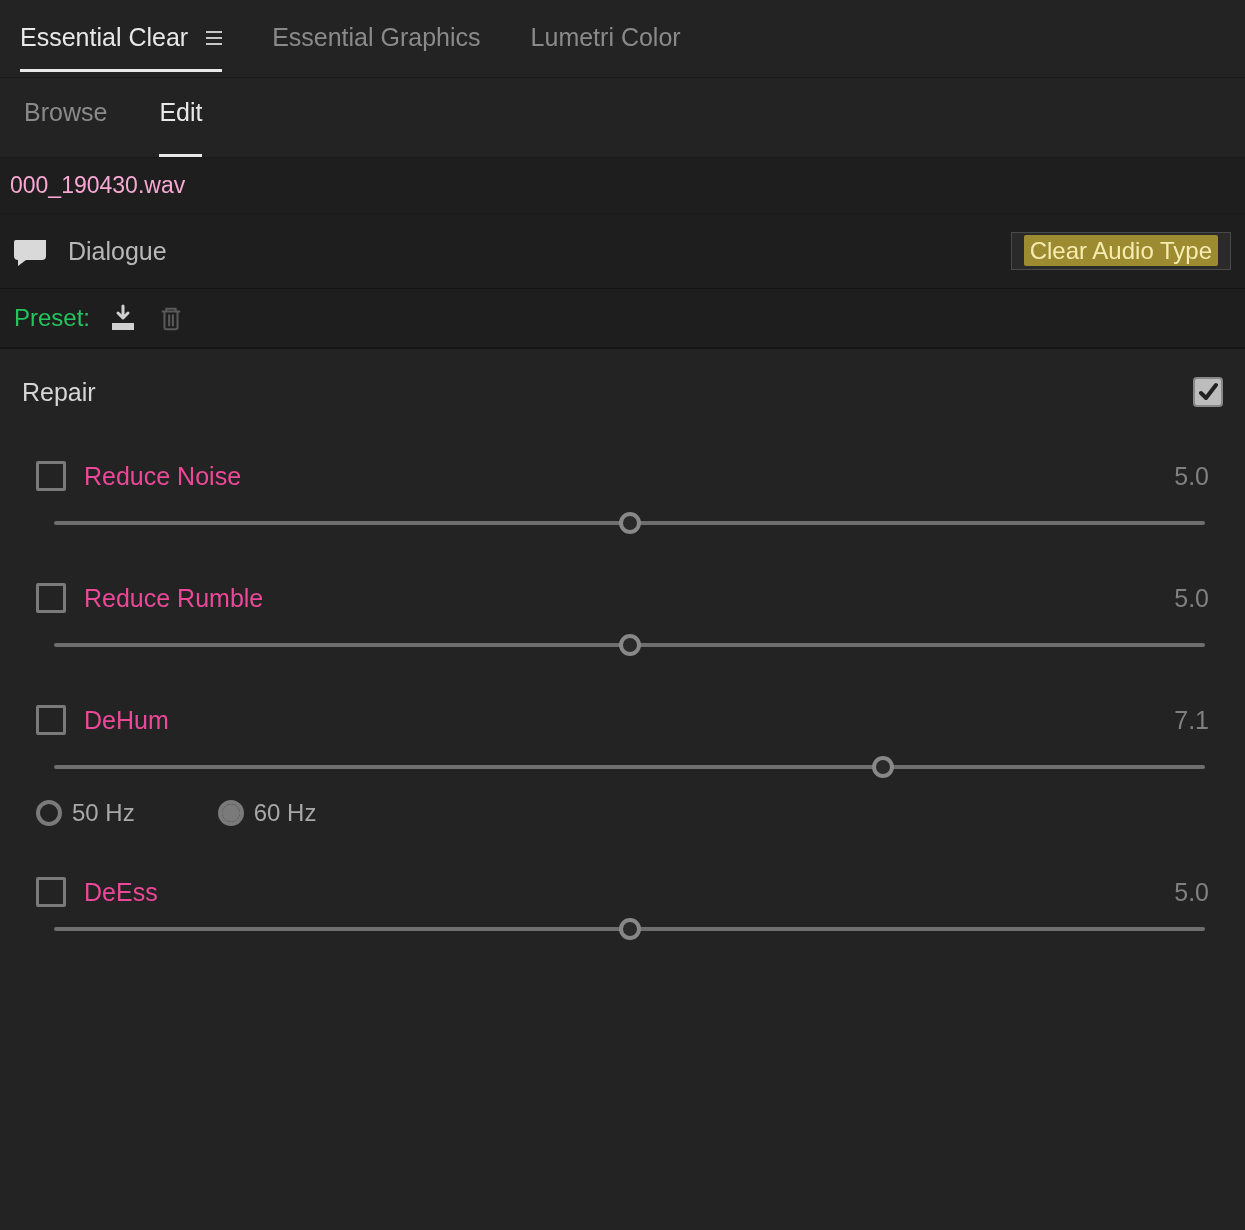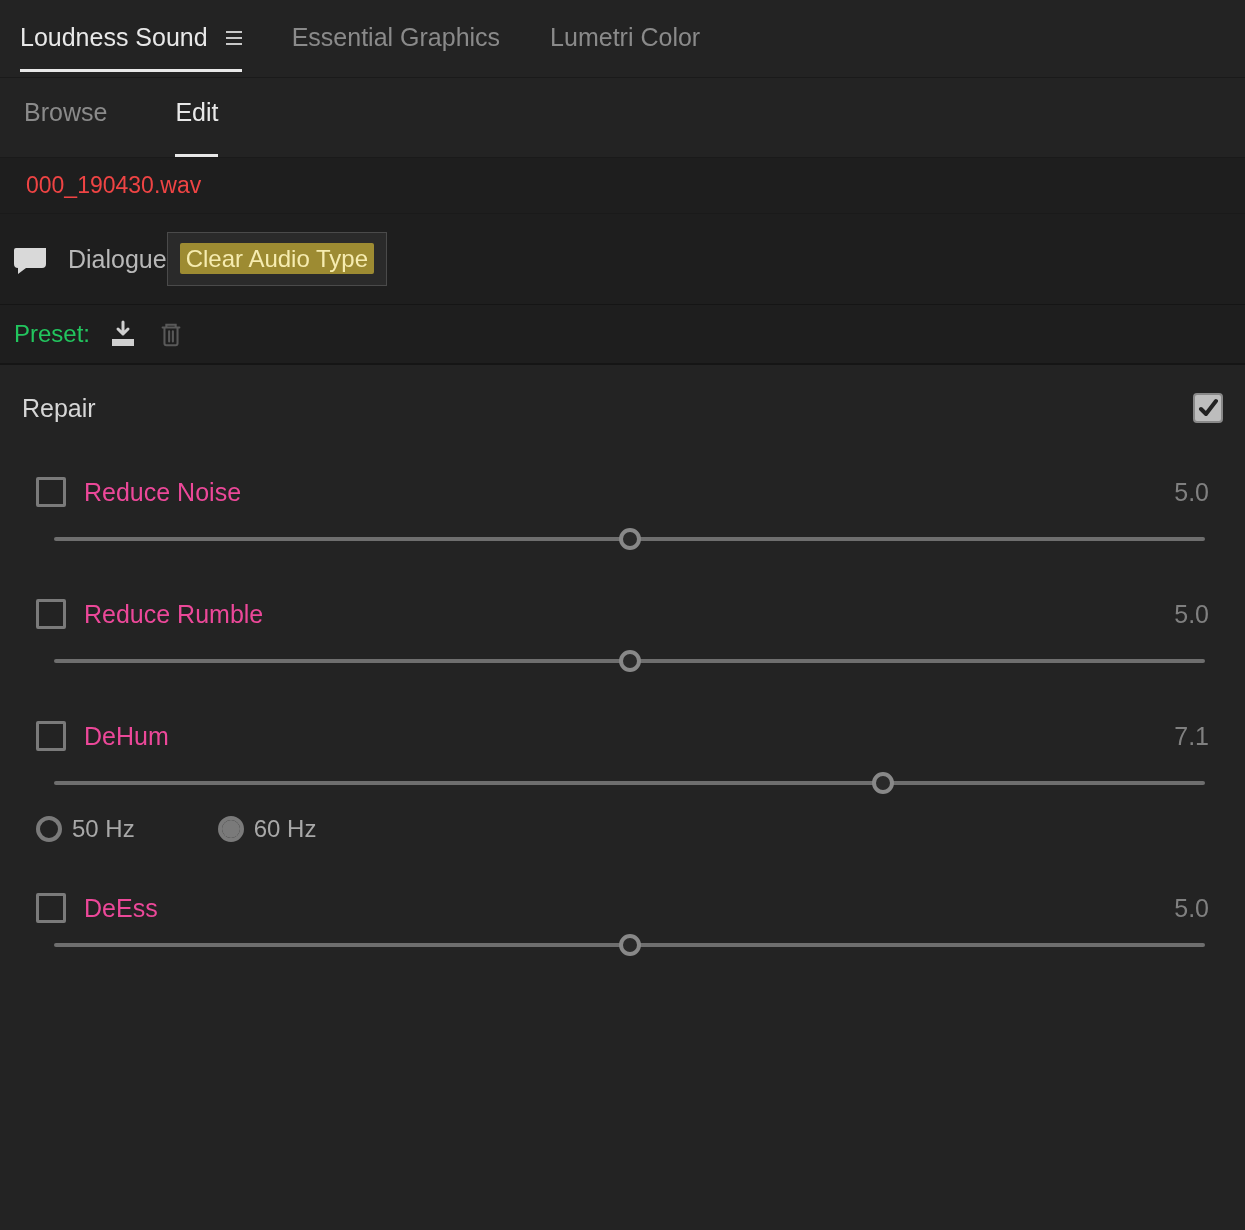--- a/index.html
+++ b/index.html
@@ -48,70 +48,71 @@
   }
   .menu-lines span {
     display: block;
     width: 16px;
     height: 2px;
     background: #c8c8c8;
   }
   
   .sub-tabs {
     display: flex;
-    gap: 68px;
+    gap: 52px;
     padding: 20px 24px 0 24px;
     height: 80px;
     border-bottom: 1px solid #1a1a1a;
     background: #232323;
   }
   .sub-tab {
     color: #8a8a8a;
     font-size: 25px;
     padding-bottom: 16px;
     cursor: pointer;
   }
   .sub-tab.active {
     color: #e8e8e8;
     border-bottom: 3px solid #e8e8e8;
     padding-bottom: 13px;
   }
   
   .file-bar {
-    padding: 14px 26px;
-    color: #ef4444;
+    padding: 14px 10px;
+    color: #f9a8d4;
     font-size: 23px;
     border-bottom: 1px solid #1a1a1a;
     background: #1e1e1e;
   }
   
   .type-bar {
     display: flex;
     align-items: center;
+    justify-content: space-between;
     padding: 18px 14px;
     border-bottom: 1px solid #151515;
     background: #1e1e1e;
   }
   .type-left {
     display: flex;
     align-items: center;
     gap: 20px;
   }
   .dialogue-icon {
     width: 34px;
     height: 26px;
   }
   .type-label {
     color: #b8b8b8;
     font-size: 25px;
   }
   .clear-type {
     border: 1px solid #4a4a4a;
     background: #2a2a2a;
-    padding: 12px 12px;
+    padding: 4px 12px;
     cursor: pointer;
     position: relative;
   }
   .clear-type-highlight {
     background: #9d8b32;
     color: #f6ecb0;
     padding: 2px 6px;
     font-size: 24px;
     border-radius: 2px;
   }
@@ -263,21 +264,21 @@
     font-size: 24px;
   }
 </style>
 </head>
 <body>
 
 <div class="panel">
 
   <div class="top-tabs">
     <div class="top-tab active">
-      <span>Loudness Sound</span>
+      <span>Essential Clear</span>
       <span class="menu-lines">
         <span></span>
           <span></span>
           <span></span>
       </span>
     </div>
     <div class="top-tab">
       <span>Essential Graphics</span>
     </div>
     <div class="top-tab">

